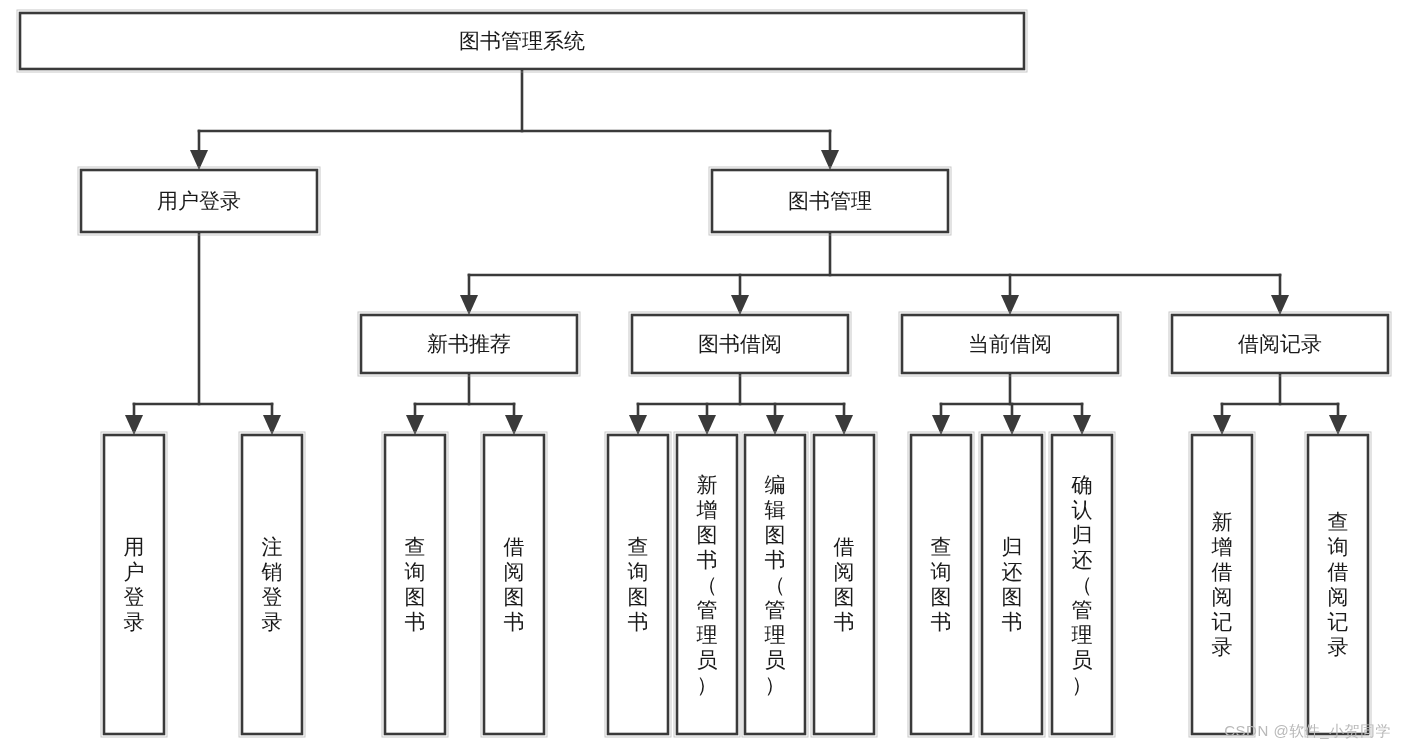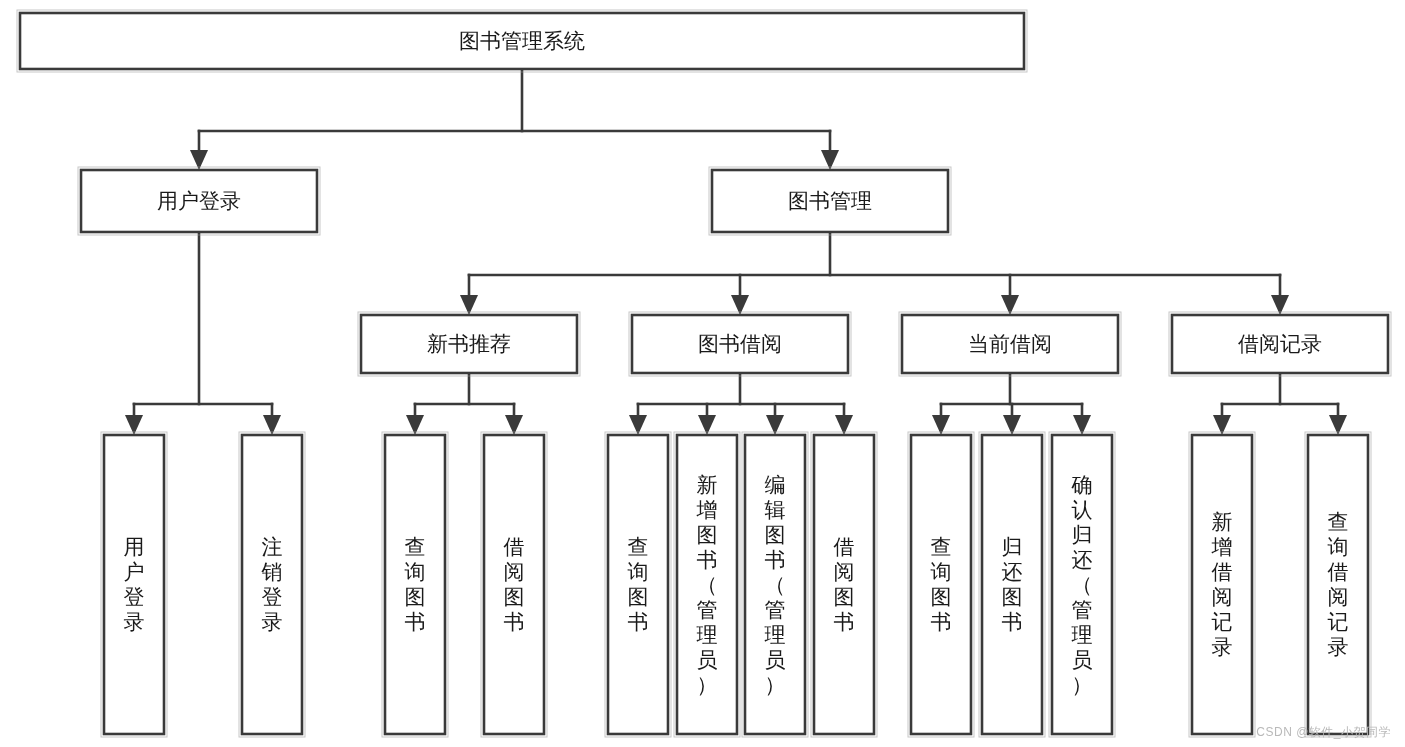--- a/index.html
+++ b/index.html
@@ -60,21 +60,21 @@
     fill: #1a1a1a;
     font-family: "Liberation Sans", "DejaVu Sans", sans-serif;
     font-size: 21px;
     text-anchor: middle;
   }
   .watermark {
     position: absolute;
     right: 14px;
     bottom: 6px;
     font-family: "Liberation Sans", "DejaVu Sans", sans-serif;
-    font-size: 12px;
+    font-size: 15px;
     color: #b9b9b9;
     letter-spacing: 0.5px;
     white-space: nowrap;
     user-select: none;
   }
 </style>
 </head>
 <body>
 
 <div id="diagram-root">

